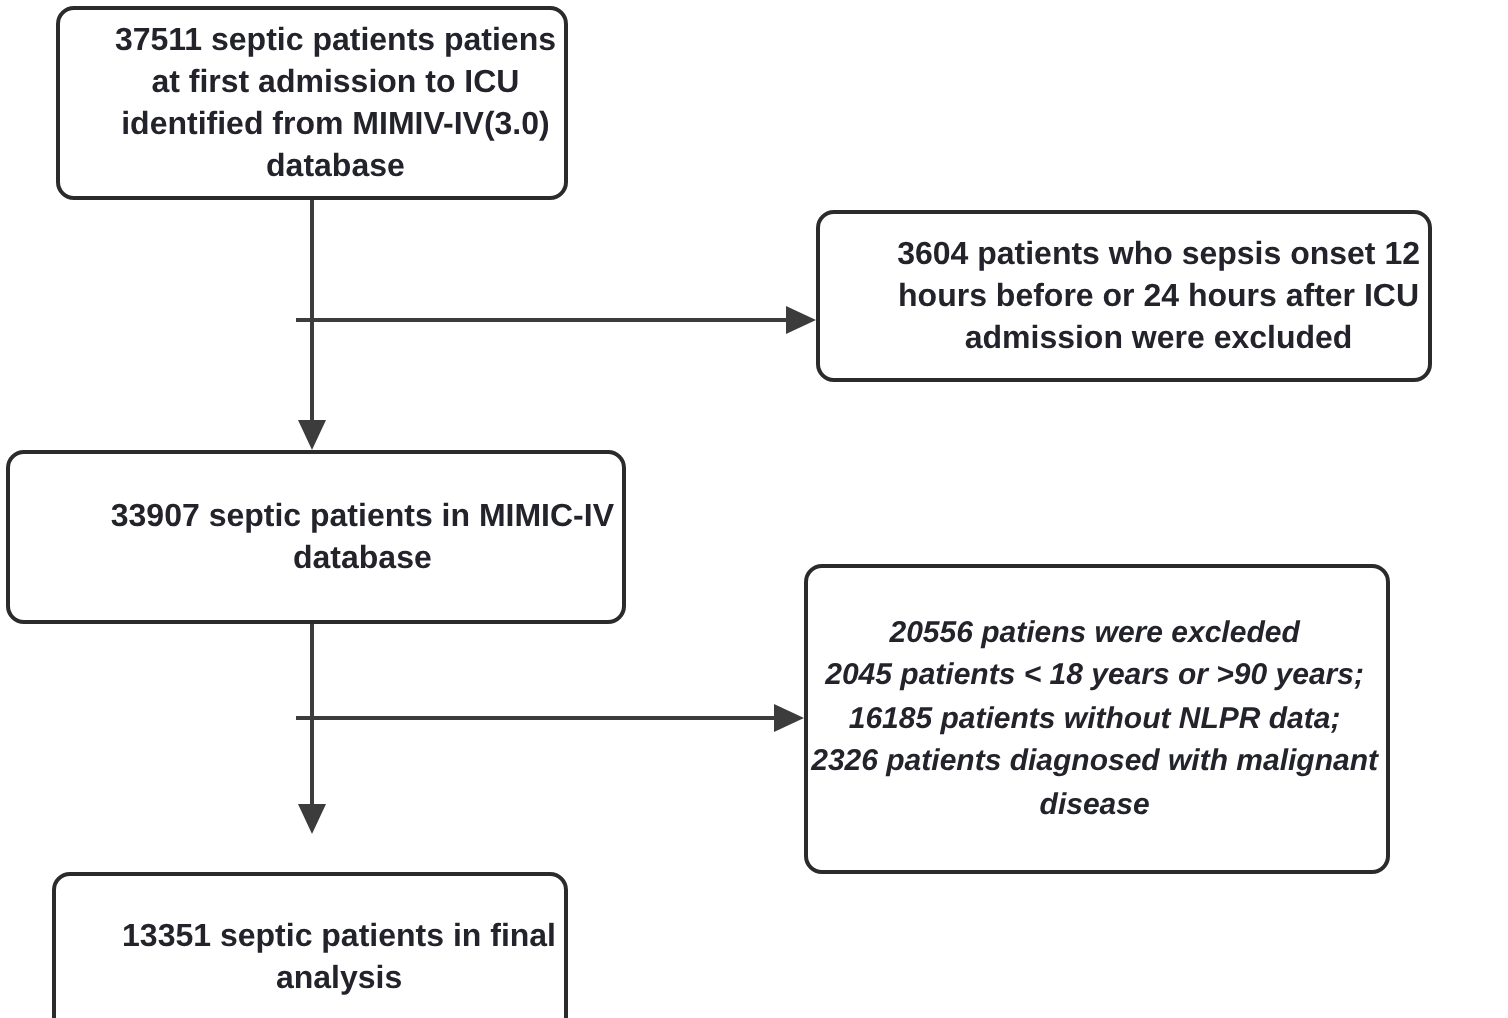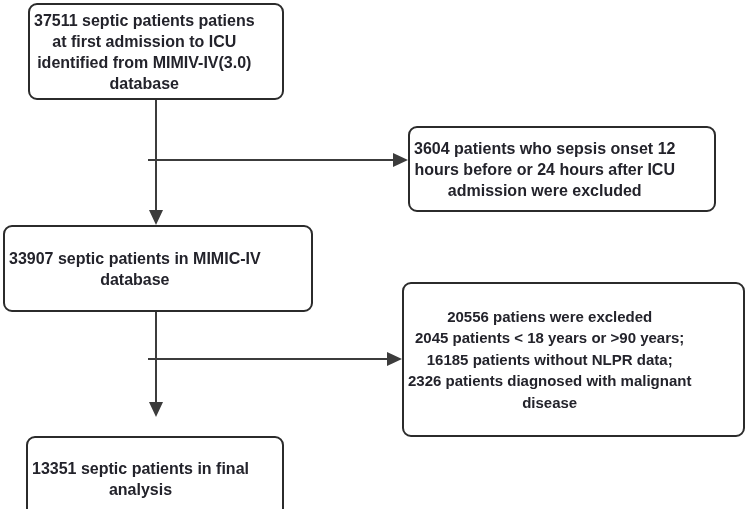--- a/index.html
+++ b/index.html
@@ -16,21 +16,21 @@
     overflow: hidden;
   }
   .node {
     position: absolute;
     box-sizing: border-box;
     border: 2.5px solid #2b2b2b;
     border-radius: 9px;
     background: #ffffff;
     display: flex;
     align-items: center;
-    justify-content: flex-start;
+    justify-content: flex-end;
     text-align: center;
     padding: 2px 4px;
   }
   .node-text {
     white-space: pre;
     font-weight: bold;
     color: #23232b;
     font-size: 16px;
     line-height: 21px;
   }
@@ -60,23 +60,23 @@
     position: absolute;
     width: 0;
     height: 0;
     border-top: 7px solid transparent;
     border-bottom: 7px solid transparent;
     border-left: 15px solid #3c3c3c;
   }
 
   
   #box-initial   { left: 28px;  top: 3px;   width: 256px; height: 97px; }
-  #box-excl1     { left: 408px; top: 126px; width: 308px; height: 86px; }
+  #box-excl1     { left: 408px; top: 105px; width: 308px; height: 86px; }
   #box-mimic     { left: 3px;   top: 225px; width: 310px; height: 87px; }
-  #box-excl2     { left: 402px; top: 282px; width: 343px; height: 155px; }
+  #box-excl2     { left: 402px; top: 282px; width: 293px; height: 155px; font-style: italic; }
   #box-final     { left: 26px;  top: 436px; width: 258px; height: 86px; }
 
   
   #vline-1 { left: 155px; top: 100px; height: 110px; }
   #vhead-1 { left: 149px; top: 210px; }
   #hline-1 { left: 148px; top: 159px; width: 247px; }
   #hhead-1 { left: 393px; top: 153px; }
   #vline-2 { left: 155px; top: 312px; height: 90px; }
   #vhead-2 { left: 149px; top: 402px; }
   #hline-2 { left: 148px; top: 358px; width: 240px; }

